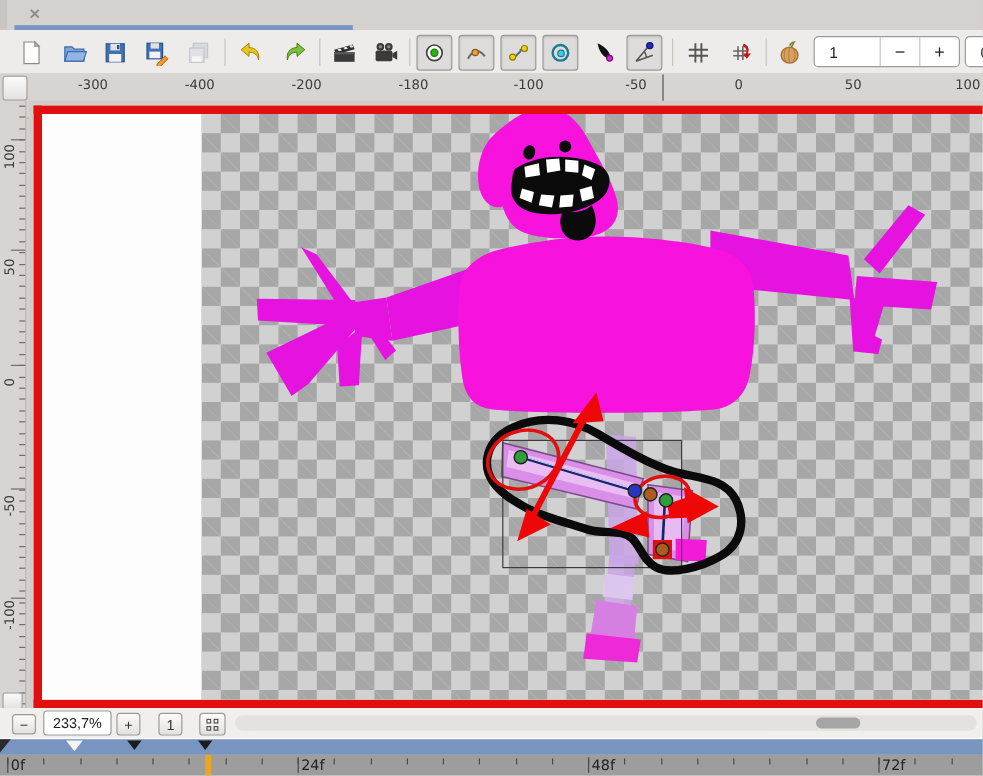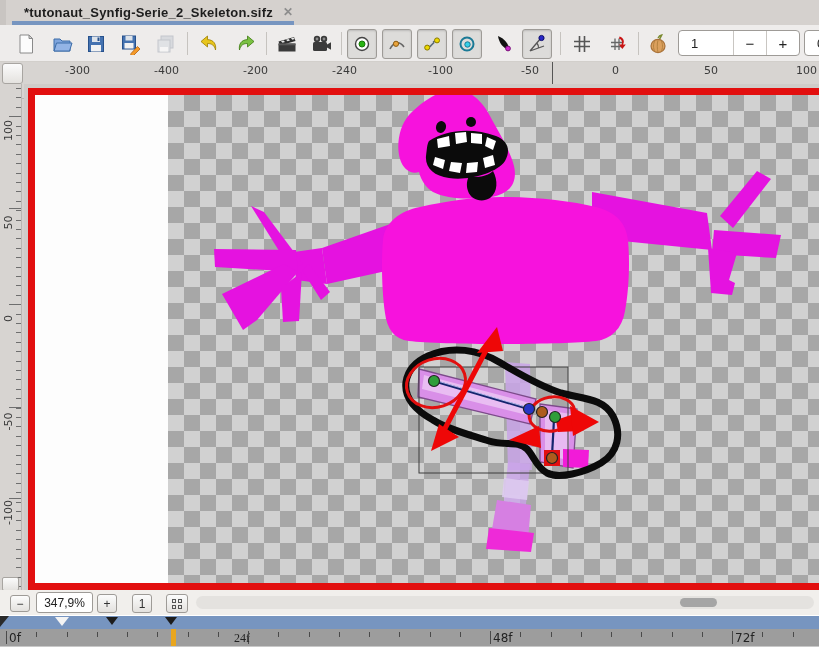--- a/index.html
+++ b/index.html
@@ -63,21 +63,20 @@
   .ttick{position:absolute;top:3px;width:1px;height:5px;background:#4a4a4a;}
   .ttick.major{height:13px;top:2px;}
   .tlabel{position:absolute;top:2px;font:12px "DejaVu Sans",sans-serif;color:#222;}
   #time-cursor{position:absolute;top:0;width:5px;height:100%;background:var(--cursor-orange);}
 </style>
 </head>
 <body>
 
 <div class="abs" id="tabbar">
   <div class="abs" id="doc-tab">
-    <span class="t-label">*tutonaut_Synfig-Serie_2_Skeleton.sifz</span>
     <span class="t-close">✕</span>
   </div>
   <div class="abs" id="tab-underline"></div>
 </div>
 
 <div class="abs" id="toolbar">
   <div class="tbtn" style="left:12px">
     <svg width="22" height="22" viewBox="0 0 22 22">
         <path d="M5 2 h9 l3.5 3.5 V20 H5 Z" fill="#fcfcfc" stroke="#8a8a8a"></path>
         <path d="M14 2 l3.5 3.5 H14 Z" fill="#d5d5d5" stroke="#8a8a8a"></path>
@@ -212,21 +211,21 @@
   <div class="abs" id="future-field">0</div>
 </div>
 
 <div class="abs" id="h-ruler">
     <div class="hlabel" style="left: 65px;">-300</div>
     <div class="htick major" style="left: 63px;"></div>
     <div class="hlabel" style="left: 154px;">-400</div>
     <div class="htick major" style="left: 152px;"></div>
     <div class="hlabel" style="left: 243px;">-200</div>
     <div class="htick major" style="left: 241px;"></div>
-    <div class="hlabel" style="left: 332px;">-240</div>
+    <div class="hlabel" style="left: 332px;">-180</div>
     <div class="htick major" style="left: 330px;"></div>
     <div class="hlabel" style="left: 428px;">-100</div>
     <div class="htick major" style="left: 426px;"></div>
     <div class="hlabel" style="left: 521px;">-50</div>
     <div class="htick major" style="left: 519px;"></div>
     <div class="hlabel" style="left: 612px;">0</div>
     <div class="htick major" style="left: 610px;"></div>
     <div class="hlabel" style="left: 704px;">50</div>
     <div class="htick major" style="left: 702px;"></div>
     <div class="hlabel" style="left: 796px;">100</div>
@@ -465,21 +464,21 @@
         <rect x="544" y="450" width="16" height="16" fill="var(--red)"></rect>
         <circle cx="552" cy="458" r="5.5" fill="var(--dot-brown)" stroke="#222" stroke-width="1.2"></circle>
       </g>
     </svg>
   </div>
 </div>
 
 <div class="abs" id="corner-mini"></div>
 <div class="abs" id="nav-row">
   <div class="mini-btn" style="left:10px;top:5px;width:18px;height:15px;">−</div>
-  <div id="zoom-field">347,9%</div>
+  <div id="zoom-field">233,7%</div>
   <div class="mini-btn" style="left:97px;top:4px;width:18px;height:17px;">+</div>
   <div class="mini-btn" style="left:132px;top:4px;width:18px;height:17px;">1</div>
   <div class="mini-btn" style="left:166px;top:4px;width:20px;height:17px;">
     <span id="fit-icon">
         <span></span>
         <span></span>
         <span></span>
         <span></span>
       </span>
   </div>
@@ -492,21 +491,21 @@
   <div id="track-wedge"></div>
 <div class="mk white" style="left: 55px;"></div>
     <div class="mk black" style="left: 106px;"></div>
     <div class="mk black" style="left: 165px;"></div>
   </div>
 <div class="abs" id="time-ruler">
   <div id="time-cursor" style="left: 171px;"></div>
 <div class="ttick major" style="left: 6px;"></div>
     <div class="tlabel" style="left: 9px;">0f</div>
     <div class="ttick major" style="left: 248px;"></div>
-    <div class="tlabel" style="left: 234px; font-family: Liberation Serif, serif;">24f</div>
+    <div class="tlabel" style="left: 251px;">24f</div>
     <div class="ttick major" style="left: 490px;"></div>
     <div class="tlabel" style="left: 493px;">48f</div>
     <div class="ttick major" style="left: 732px;"></div>
     <div class="tlabel" style="left: 735px;">72f</div>
     <div class="ttick" style="left: 6px;"></div>
     <div class="ttick" style="left: 36.25px;"></div>
     <div class="ttick" style="left: 66.5px;"></div>
     <div class="ttick" style="left: 96.75px;"></div>
     <div class="ttick" style="left: 127px;"></div>
     <div class="ttick" style="left: 157.25px;"></div>

